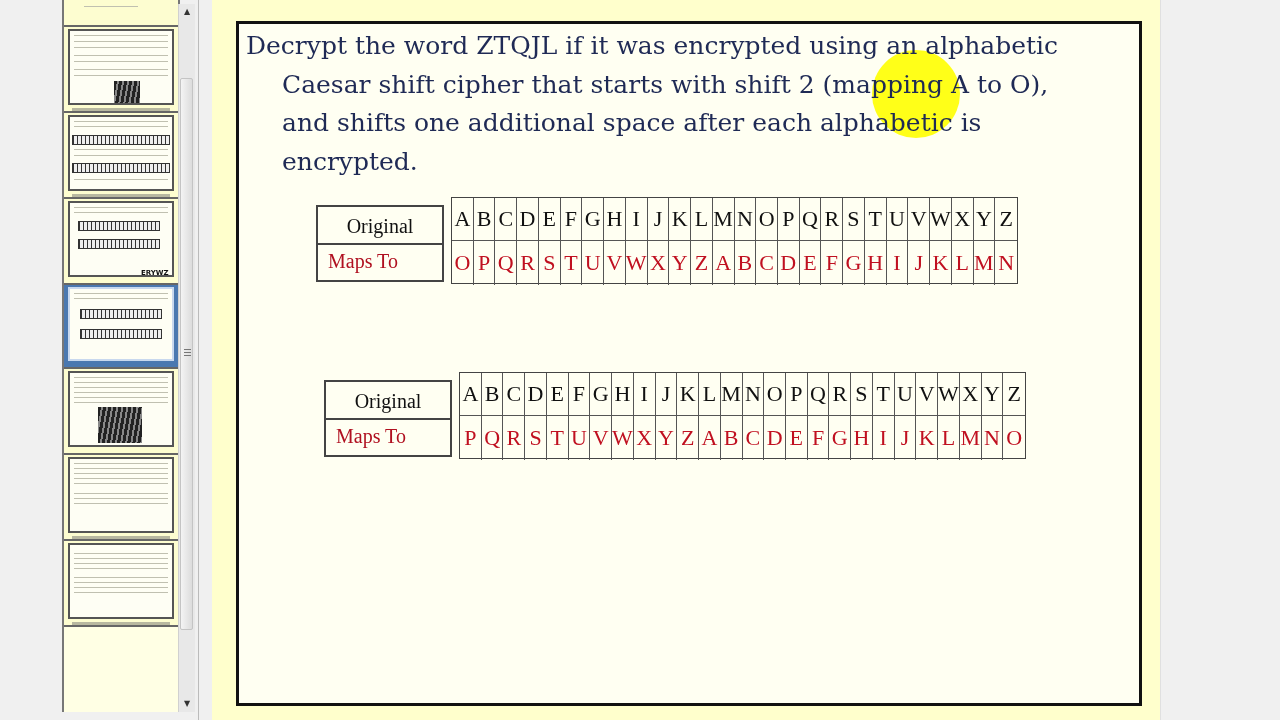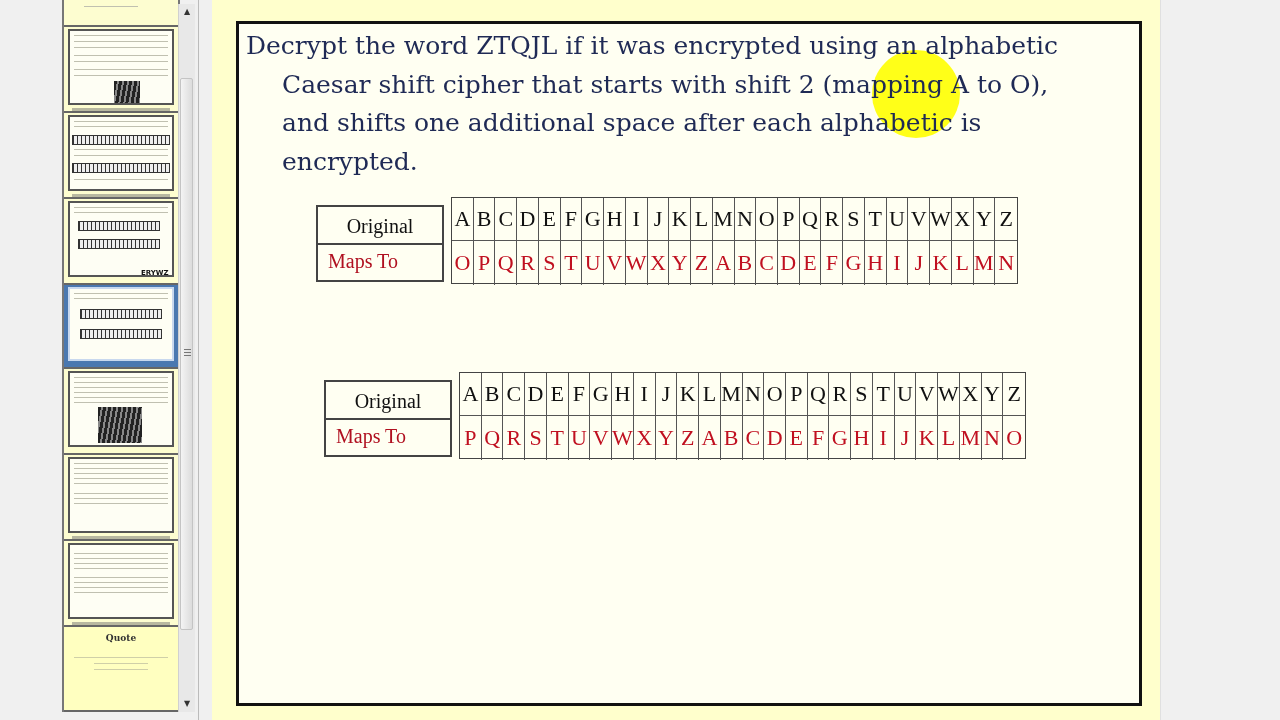--- a/index.html
+++ b/index.html
@@ -124,26 +124,20 @@
       <div class="line" style="top:8px;"></div>
         <div class="line" style="top:13px;"></div>
         <div class="line" style="top:18px;"></div>
         <div class="line" style="top:23px;"></div>
       <div class="line" style="top:32px;"></div>
         <div class="line" style="top:37px;"></div>
         <div class="line" style="top:42px;"></div>
         <div class="line" style="top:47px;"></div>
     </div>
     <div class="caption"></div>
-  </div>
-  <div class="thumb" style="top:627px;height:85px;background:#ffffc0;border-bottom:2px solid #666;">
-    <div class="quote-title">Quote</div>
-    <div class="line" style="top:30px;left:10px;right:10px;background:#cfcfa8;"></div>
-    <div class="line" style="top:36px;left:30px;right:30px;background:#cfcfa8;"></div>
-    <div class="line" style="top:42px;left:30px;right:30px;background:#cfcfa8;"></div>
   </div>
 </div>
 
 <div class="scrollbar">
   <div class="scroll-up">▲</div>
   <div class="scroll-thumb">
     <div class="grip"></div>
   </div>
   <div class="scroll-down">▼</div>
 </div>

